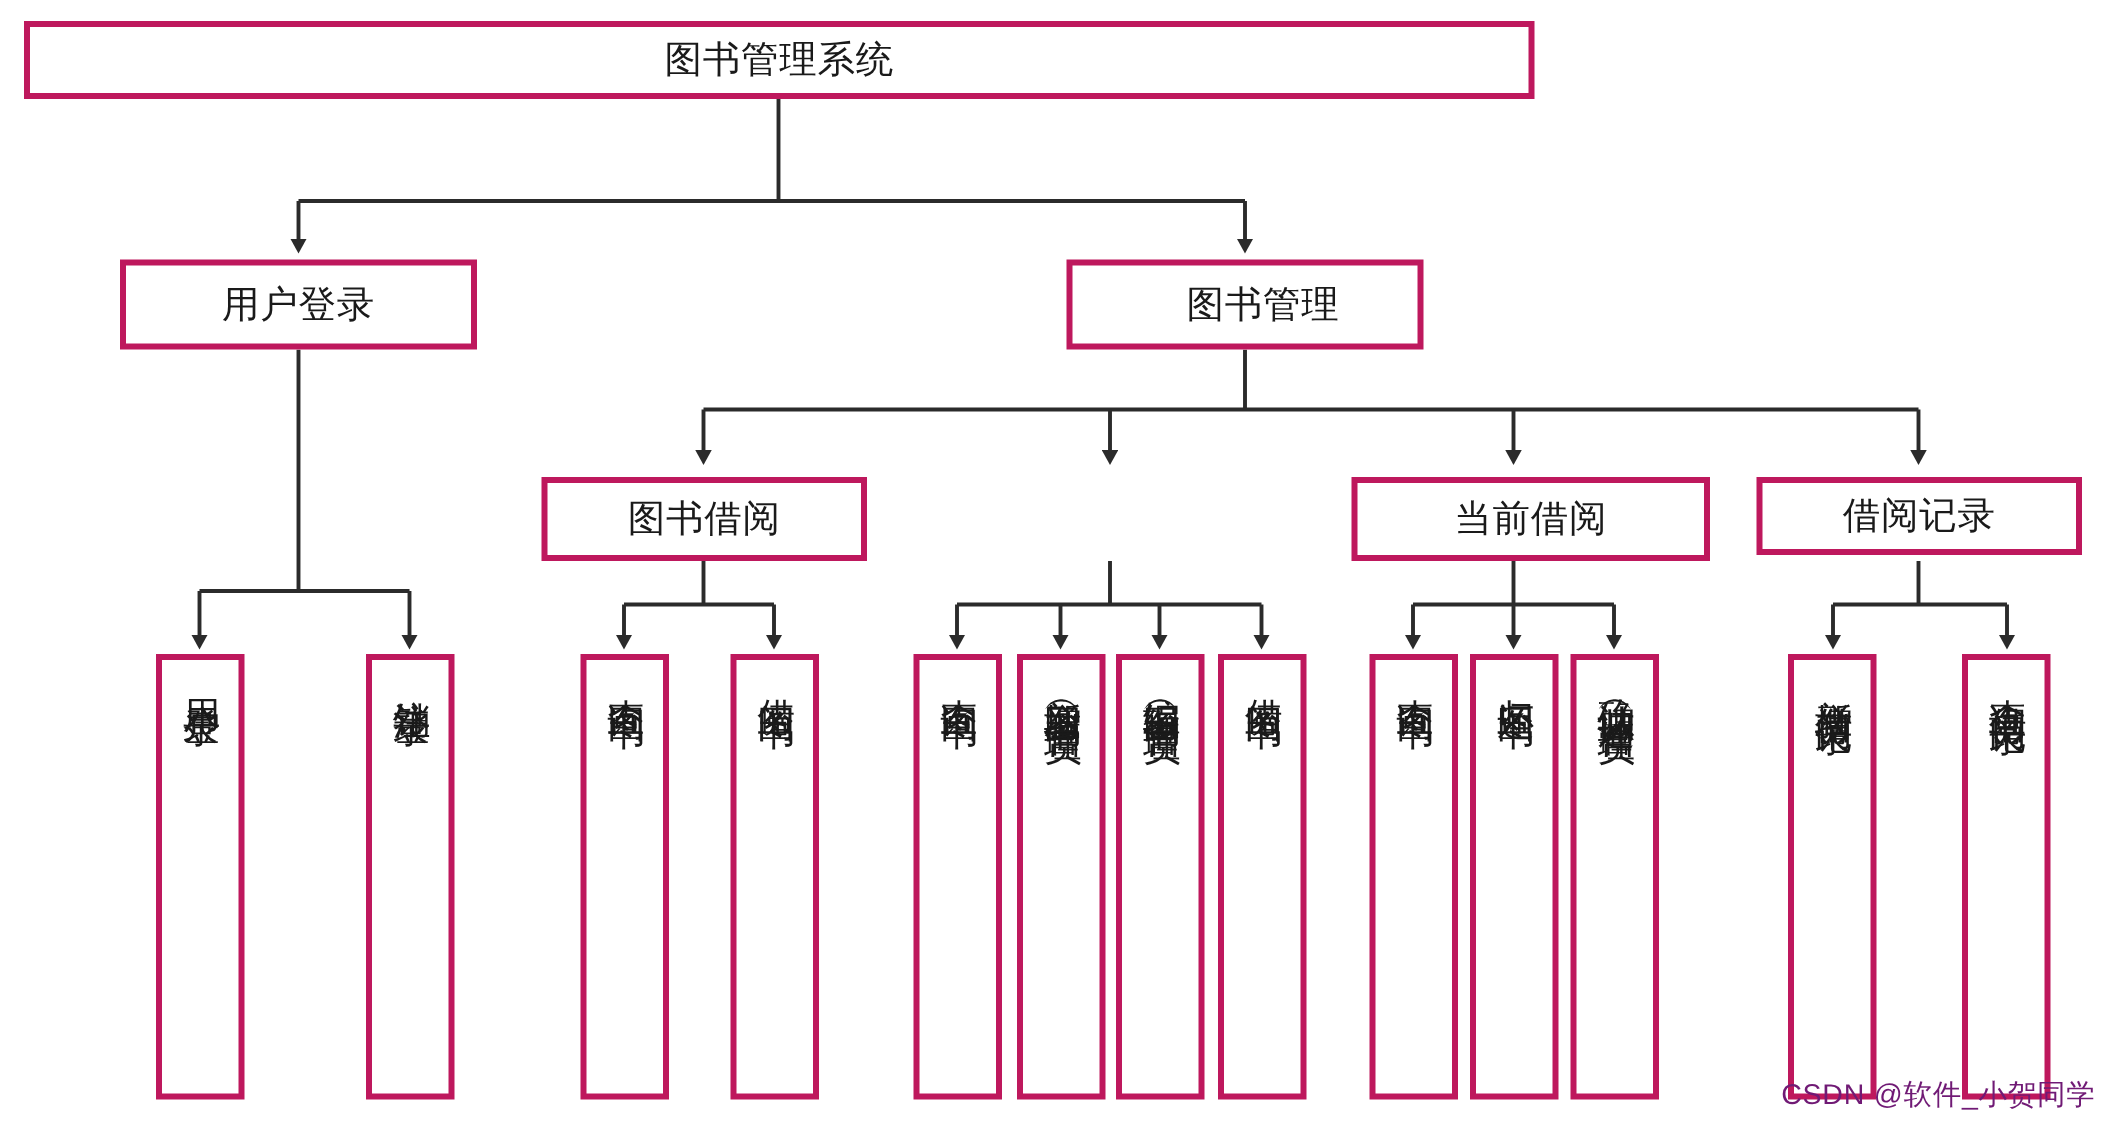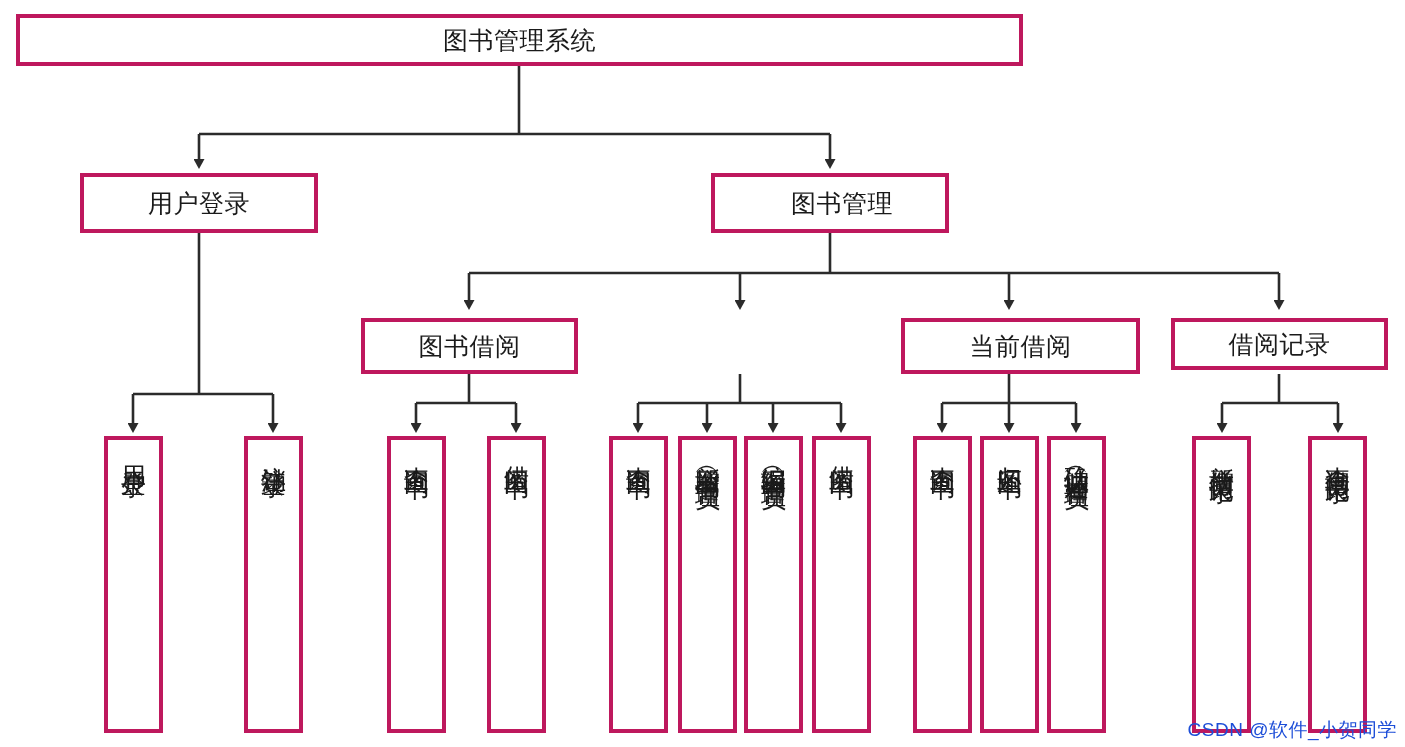--- a/index.html
+++ b/index.html
@@ -63,21 +63,21 @@
     font-size: 25px;
     letter-spacing: 3px;
     line-height: 1;
     display: block;
   }
   .watermark {
     position: absolute;
     right: 8px;
     bottom: 4px;
     font-size: 19px;
-    color: #1d4ed8;
+    color: #701a75;
     font-family: "Liberation Sans", "DejaVu Sans", sans-serif;
     white-space: nowrap;
     letter-spacing: 0.5px;
   }
 </style>
 </head>
 <body>
 
 <div id="diagram-root">
 

